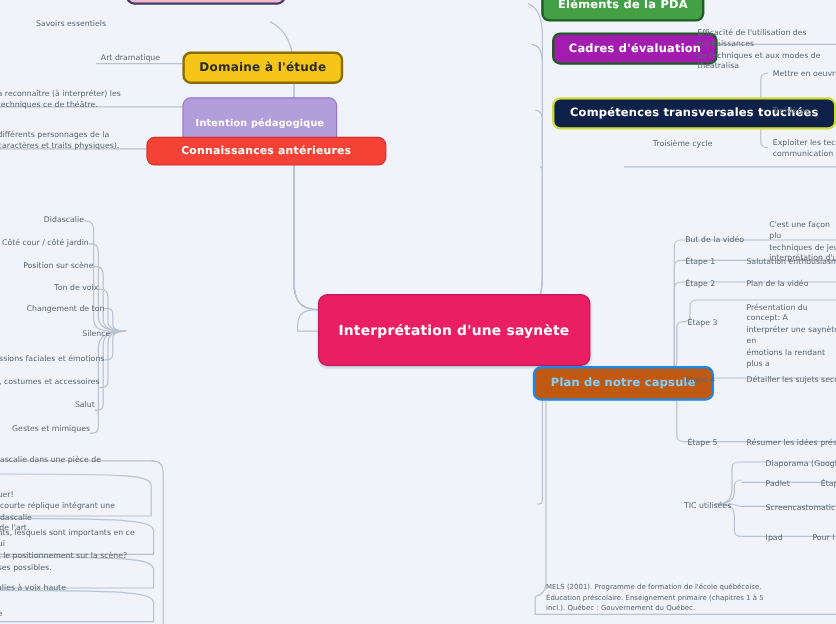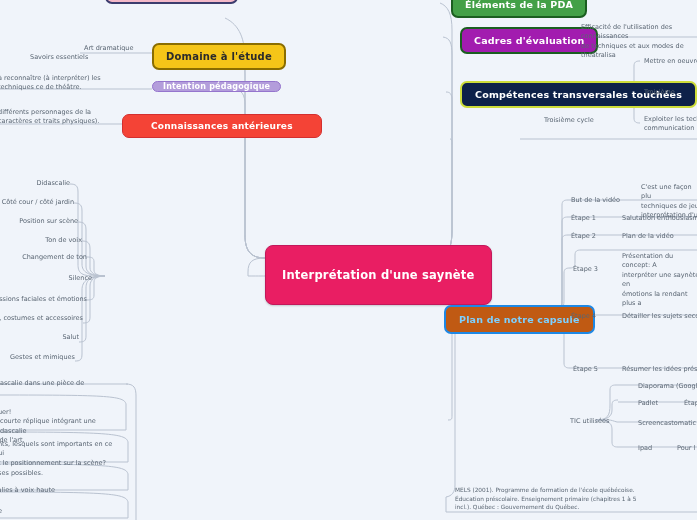--- a/index.html
+++ b/index.html
@@ -40,21 +40,21 @@
     font-size: 10px; padding: 7px 14px;
   }
   .node.yellow {
     background: #f5c518; color: #2b2b2b;
     border: 2px solid #8a6d00;
     font-size: 10px; padding: 6px 12px;
   }
   .node.purple {
     background: #b39ddb; color: #ffffff;
     border: 1px solid #9575cd;
-    font-size: 8px; padding: 0 10px;
+    font-size: 8px; padding: 16px 10px;
   }
   .node.red {
     background: #f44336; color: #ffffff;
     border: 1px solid #d32f2f;
     font-size: 9px; padding: 6px 28px;
   }
   .node.green {
     background: #a21caf; color: #ffffff;
     border: 2px solid #1b5e20;
     font-size: 9.5px; padding: 6px 12px;
@@ -180,21 +180,21 @@
   </svg>
 
   <div class="node central" style="left:265px; top:245px;">
     <span>Interprétation d'une saynète</span>
   </div>
 
   <div class="node pink" style="left:105px; top:-18px; width:133px; height:22px;">
     <span></span>
   </div>
 
-  <div class="leaf" style="left:30px; top:16px;margin-top:37px;">Savoirs essentiels</div>
+  <div class="leaf" style="left:30px; top:16px;">Savoirs essentiels</div>
 
   <div class="node yellow" style="left:152px; top:43px;">
     <span>Domaine à l'étude</span>
   </div>
   <div class="leaf" style="left:84px; top:44px;">Art dramatique</div>
 
   <div class="node purple" style="left:152px; top:81px;">
     <span>Intention pédagogique</span>
   </div>
   <div class="leaf wrap" style="left:-2px; top:74px; width:140px;">à reconnaître (à interpréter)  les techniques

